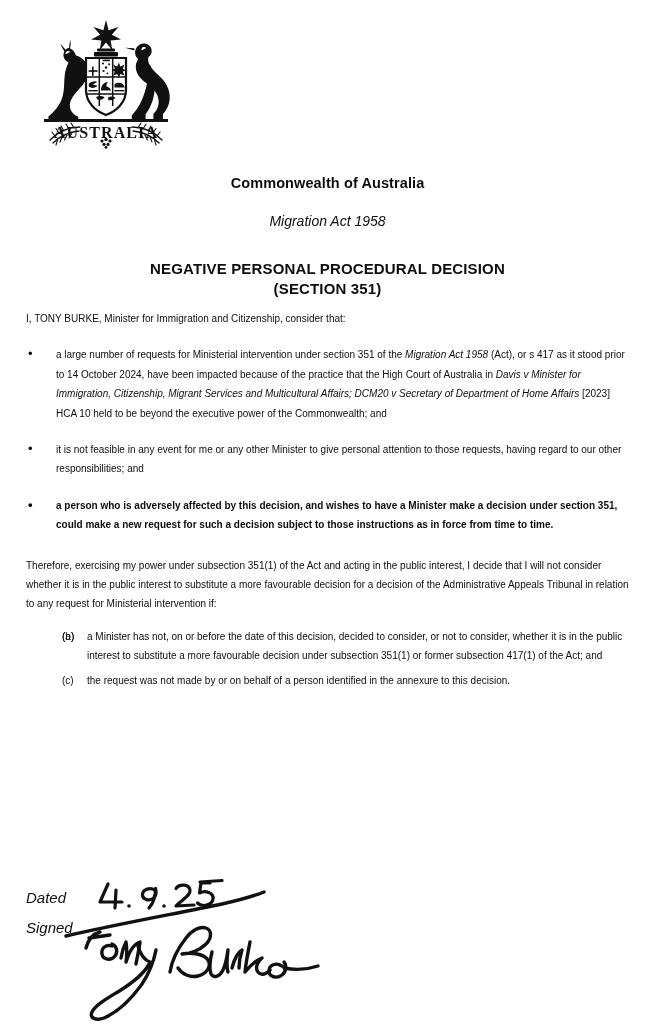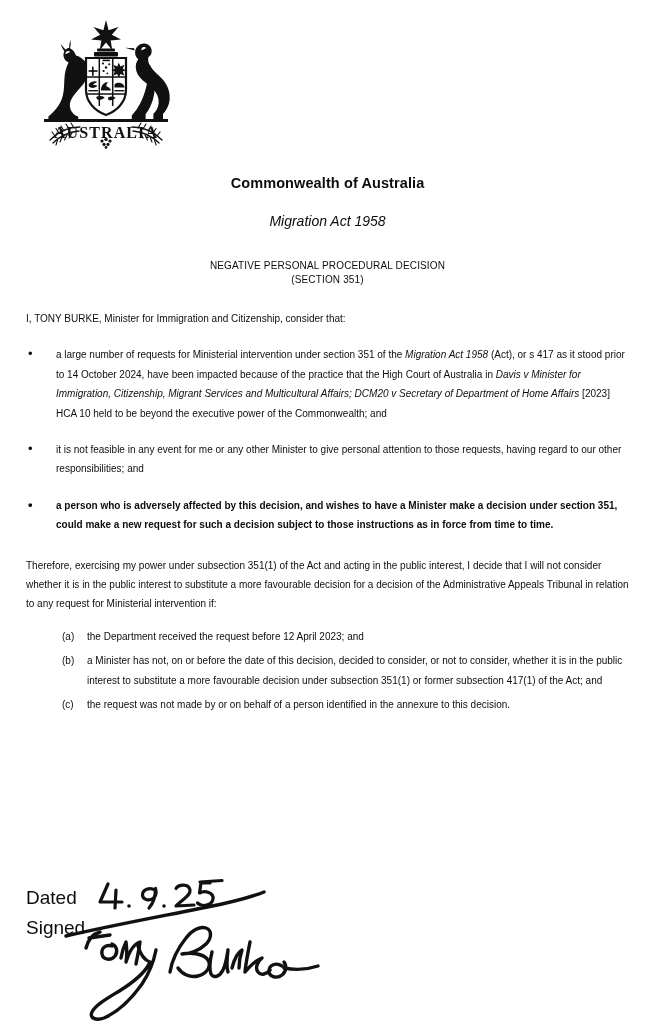--- a/index.html
+++ b/index.html
@@ -44,22 +44,22 @@
     line-height: 1.2;
   }
   .act-title {
     font-size: 14px;
     font-style: italic;
     line-height: 1.2;
     margin-top: 21px;
   }
   .doc-title {
     margin-top: 29px;
-    font-size: 10px;
-    font-weight: normal;
+    font-size: 15px;
+    font-weight: bold;
     line-height: 1.34;
     letter-spacing: 0.15px;
   }
   .doc-title .line2 { display: block; }
 
   
   .body-wrap {
     position: absolute;
     left: 26px;
     top: 309px;
@@ -119,22 +119,23 @@
   .sig-block {
     position: absolute;
     left: 26px;
     top: 884px;
     width: 430px;
     height: 140px;
   }
   .sig-label {
     position: absolute;
     left: 0;
-    font-size: 19px;
+    font-size: 15px;
     line-height: 15px;
+    font-style: italic;
   }
   .sig-label.dated { top: 6px; }
   .sig-label.signed { top: 36px; }
   .hand-layer {
     position: absolute;
     left: 0;
     top: -4px;
     width: 430px;
     height: 144px;
     pointer-events: none;
@@ -274,21 +275,20 @@
       <li><span class="rich"><span>a large number of requests for Ministerial intervention under section 351 of the </span><i>Migration Act 1958</i><span> (Act), or s 417 as it stood prior to 14 October 2024, have been impacted because of the practice that the High Court of Australia in </span><i>Davis v Minister for Immigration, Citizenship, Migrant Services and Multicultural Affairs; DCM20 v Secretary of Department of Home Affairs</i><span> [2023] HCA 10 held to be beyond the executive power of the Commonwealth; and</span></span></li>
       <li><span class="rich"><span>it is not feasible in any event for me or any other Minister to give personal attention to those requests, having regard to our other responsibilities; and</span></span></li>
       <li><span class="rich"><span>a person who is adversely affected by this decision, and wishes to have a Minister make a decision under section 351, could make a new request for such a decision subject to those instructions as in force from time to time.</span></span></li>
     </ul>
 
     <p class="therefore">Therefore, exercising my power under subsection 351(1) of the Act and acting in the public interest, I decide that I will not consider whether it is in the public interest to substitute a more favourable decision for a decision of the Administrative Appeals Tribunal in relation to any request for Ministerial intervention if:</p>
 
     <ol class="lettered">
       <li>
         <span class="marker">(a)</span>
-        <span>the Department received the request before 12 April 2023; and</span>
       </li>
       <li>
         <span class="marker">(b)</span>
         <span>a Minister has not, on or before the date of this decision, decided to consider, or not to consider, whether it is in the public interest to substitute a more favourable decision under subsection 351(1) or former subsection 417(1) of the Act; and</span>
       </li>
       <li>
         <span class="marker">(c)</span>
         <span>the request was not made by or on behalf of a person identified in the annexure to this decision.</span>
       </li>
     </ol>

